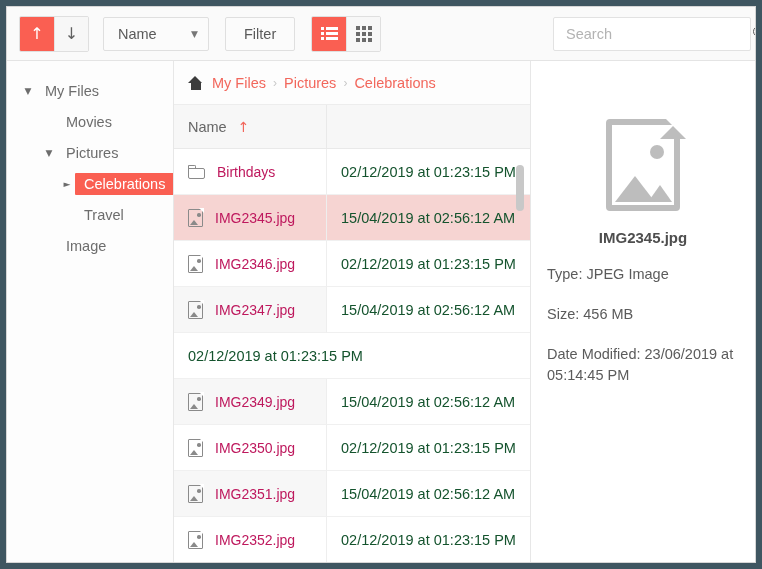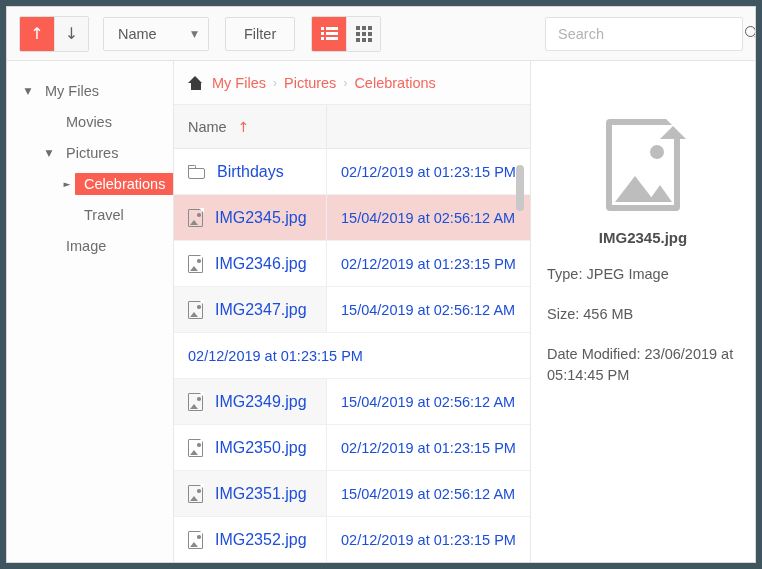--- a/index.html
+++ b/index.html
@@ -102,21 +102,21 @@
   .icon-list .dot { width: 3px; height: 3px; background: currentColor; margin-right: 2px; }
   .icon-list .bar { flex: 1; height: 3px; background: currentColor; }
 
   
   .icon-grid { display: grid; grid-template-columns: repeat(3, 4px); grid-template-rows: repeat(3, 4px); gap: 2px; }
   .icon-grid i { background: #6b6b6b; display: block; }
 
   
   #search-wrap {
     position: absolute;
-    right: 12px;
+    right: 4px;
     width: 198px;
     height: 34px;
     background: #ffffff;
     border: 1px solid #e2e2e2;
     border-radius: 2px;
     display: flex;
     align-items: center;
     padding: 0 8px 0 12px;
   }
   #search-input {
@@ -216,22 +216,22 @@
   }
   .file-row .cell-date {
     flex: 1; display: flex; align-items: center;
     padding-left: 14px;
     border-bottom: 1px solid #f0f0f0;
     background: #ffffff;
   }
   .file-row.zebra .cell-name { background: #f7f7f7; }
   .file-row.selected .cell-name,
   .file-row.selected .cell-date { background: #f6d4d2; }
-  .fname { font-size: 16px; color: #1d4ed8; }
-  .fdate { font-size: 14.5px; color: #1d4ed8; }
+  .fname { font-size: 14px; color: #be185d; }
+  .fdate { font-size: 14.5px; color: #14532d; }
 
   
   .icon-folder { width: 17px; height: 14px; position: relative; margin-right: 12px; flex: 0 0 auto; }
   .icon-folder .fb {
     position: absolute; left: 0; bottom: 0;
     width: 17px; height: 11px;
     border: 1.5px solid #8a8a8a; border-radius: 1px 2px 2px 2px;
   }
   .icon-folder .ft {
     position: absolute; left: 0; top: 0;

